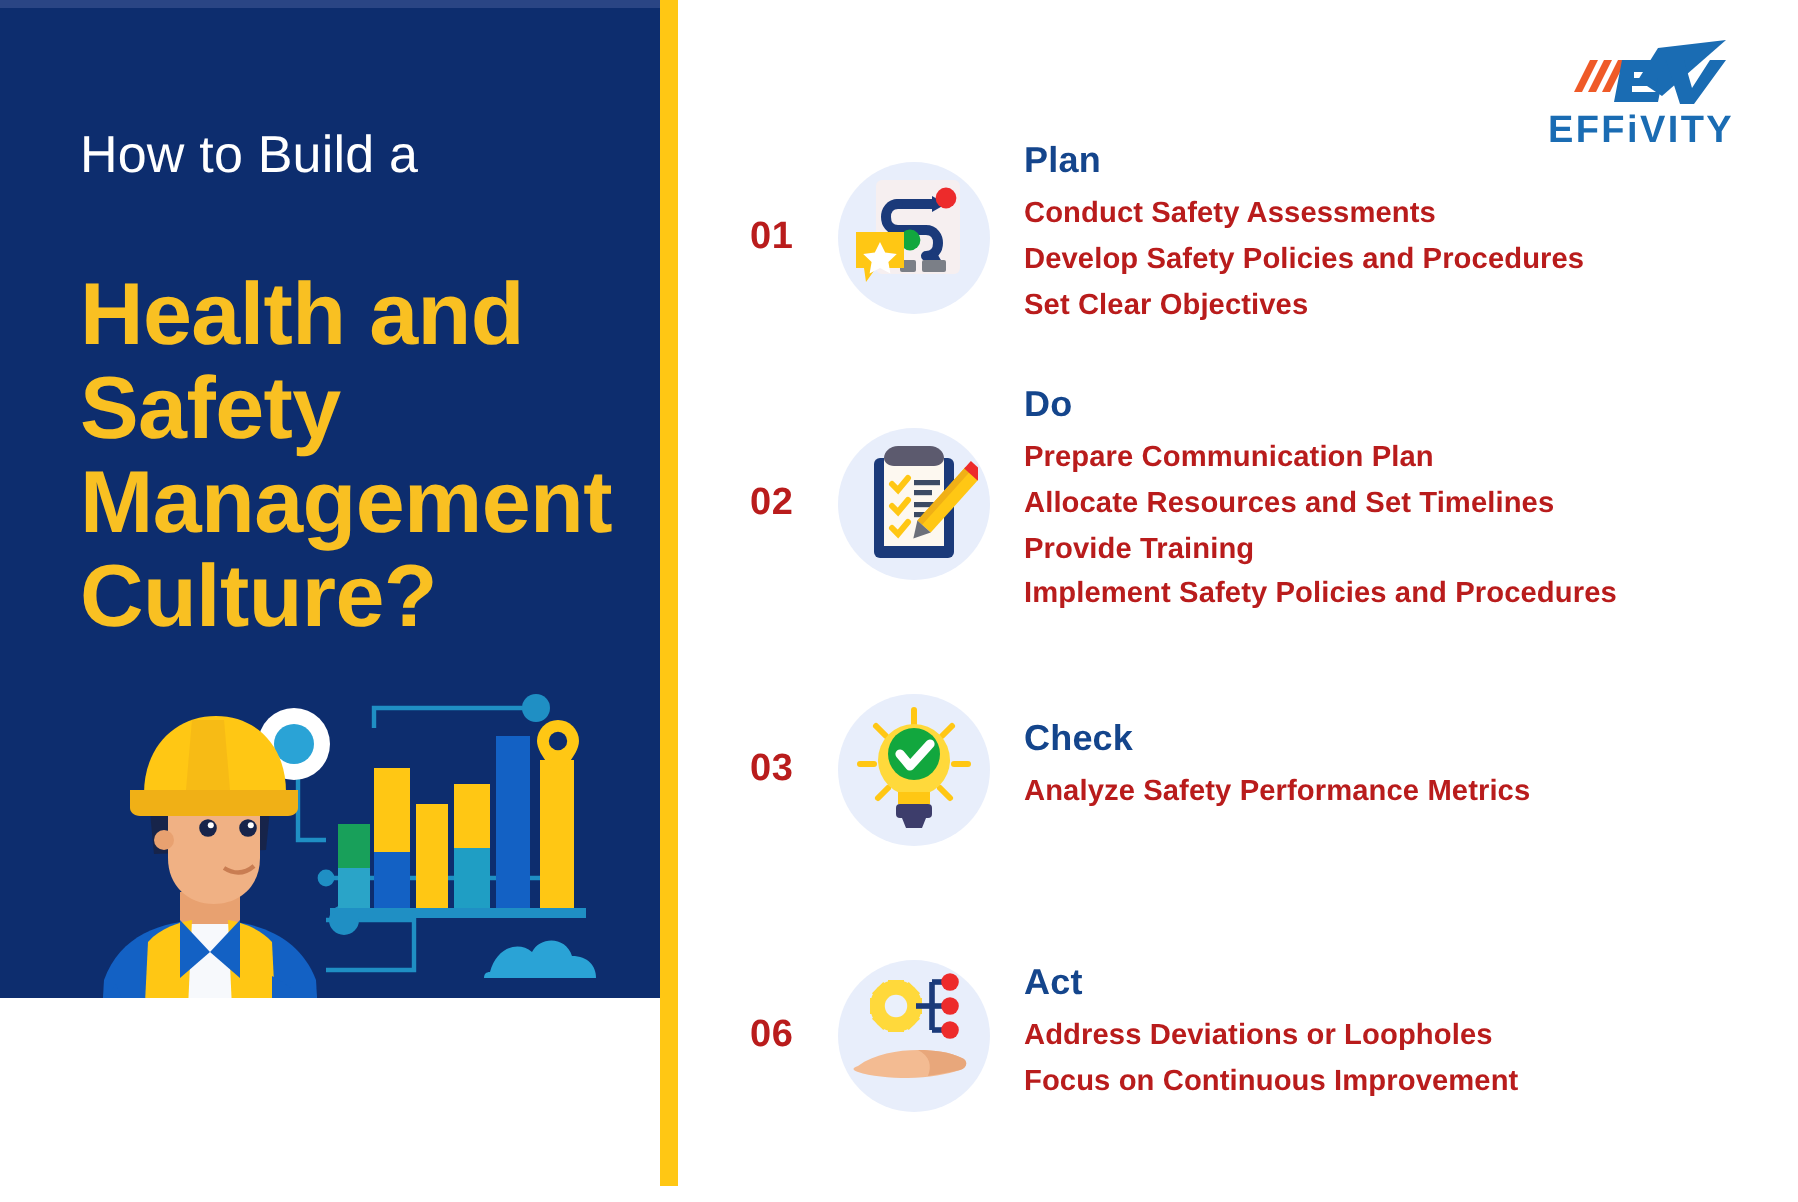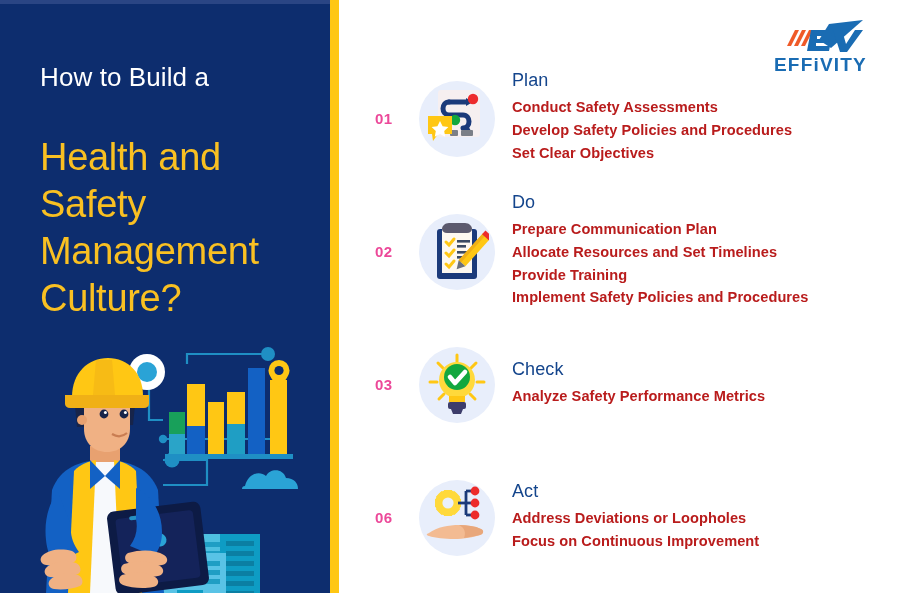--- a/index.html
+++ b/index.html
@@ -14,21 +14,21 @@
     background: #ffffff;
     overflow: hidden;
     font-family: "Liberation Sans", sans-serif;
   }
 
   
   #left-panel {
     position: absolute;
     left: 0; top: 0;
     width: 330px;
-    height: 593px;
+    height: 499px;
     background: #0d2d6e;
     overflow: hidden;
   }
   #left-panel-topline {
     position: absolute;
     left: 0; top: 0;
     width: 330px; height: 4px;
     background: #2a4584;
   }
   #yellow-strip {
@@ -48,22 +48,22 @@
   .kicker {
     color: #ffffff;
     font-size: 26px;
     font-weight: 400;
     line-height: 34px;
     letter-spacing: .1px;
     margin-bottom: 9px;
   }
   .headline-main {
     color: #f9c022;
-    font-size: 38px;
-    font-weight: normal;
+    font-size: 44px;
+    font-weight: bold;
     line-height: 47px;
     letter-spacing: -.3px;
     margin-top: 40px;
   }
   .headline-main .hl-line { display: block; white-space: nowrap; }
 
   
   #illustration {
     position: absolute;
     left: 32px;
@@ -90,22 +90,22 @@
   }
   .step {
     position: relative;
     display: flex;
     align-items: center;
     height: 133px;
   }
   .step-num {
     width: 44px;
     flex: 0 0 44px;
-    color: #ec4899;
-    font-size: 15px;
+    color: #b91c1c;
+    font-size: 19px;
     font-weight: bold;
     letter-spacing: .3px;
   }
   .step-icon-wrap {
     flex: 0 0 76px;
     width: 76px;
     height: 76px;
     position: relative;
     margin-right: 17px;
   }
@@ -118,21 +118,21 @@
   }
   .icon-art {
     position: absolute;
     left: 6px; top: 5px;
     width: 64px; height: 66px;
   }
   .step-text { flex: 1 1 auto; padding-bottom: 2px; }
   .step-title {
     color: #14458c;
     font-size: 18px;
-    font-weight: normal;
+    font-weight: bold;
     margin-bottom: 5px;
     letter-spacing: .1px;
   }
   .step-line {
     color: #b91c1c;
     font-size: 14.6px;
     line-height: 22.7px;
     letter-spacing: .05px;
     white-space: nowrap;
     font-weight: bold;

